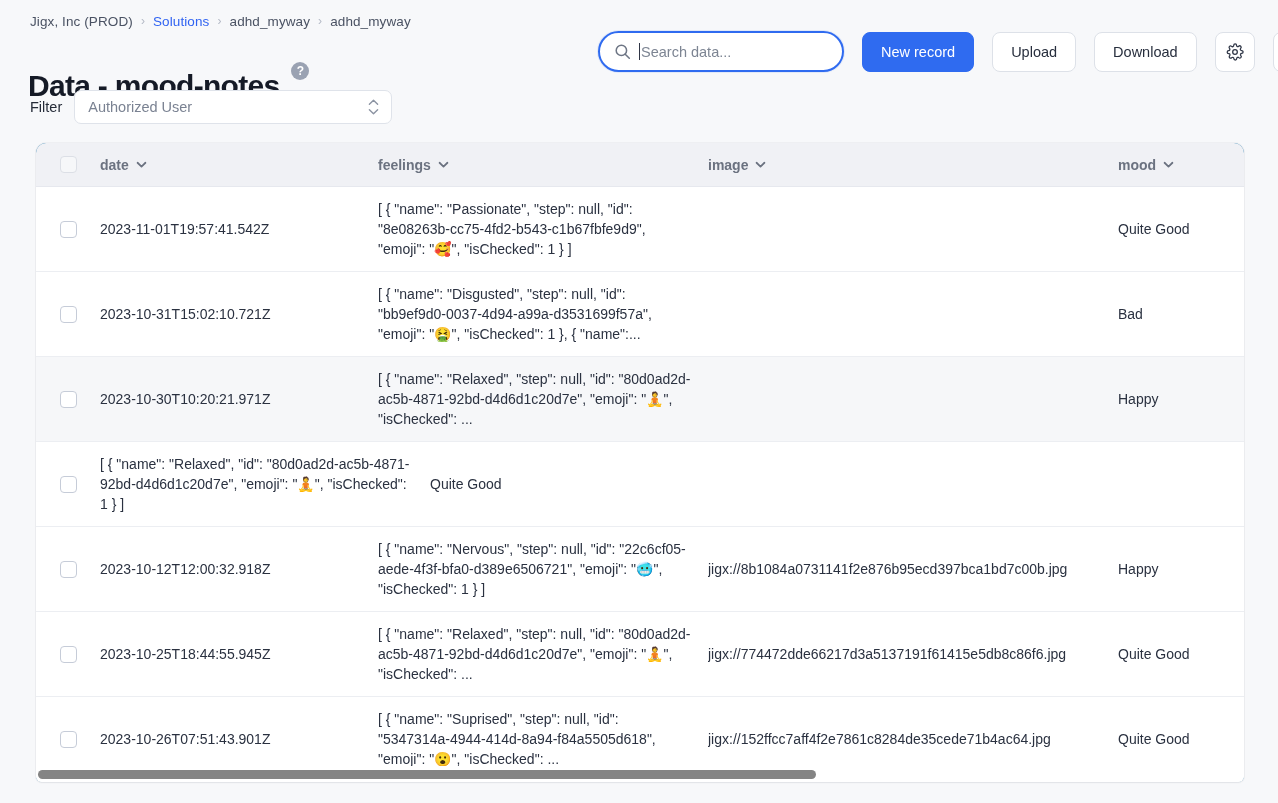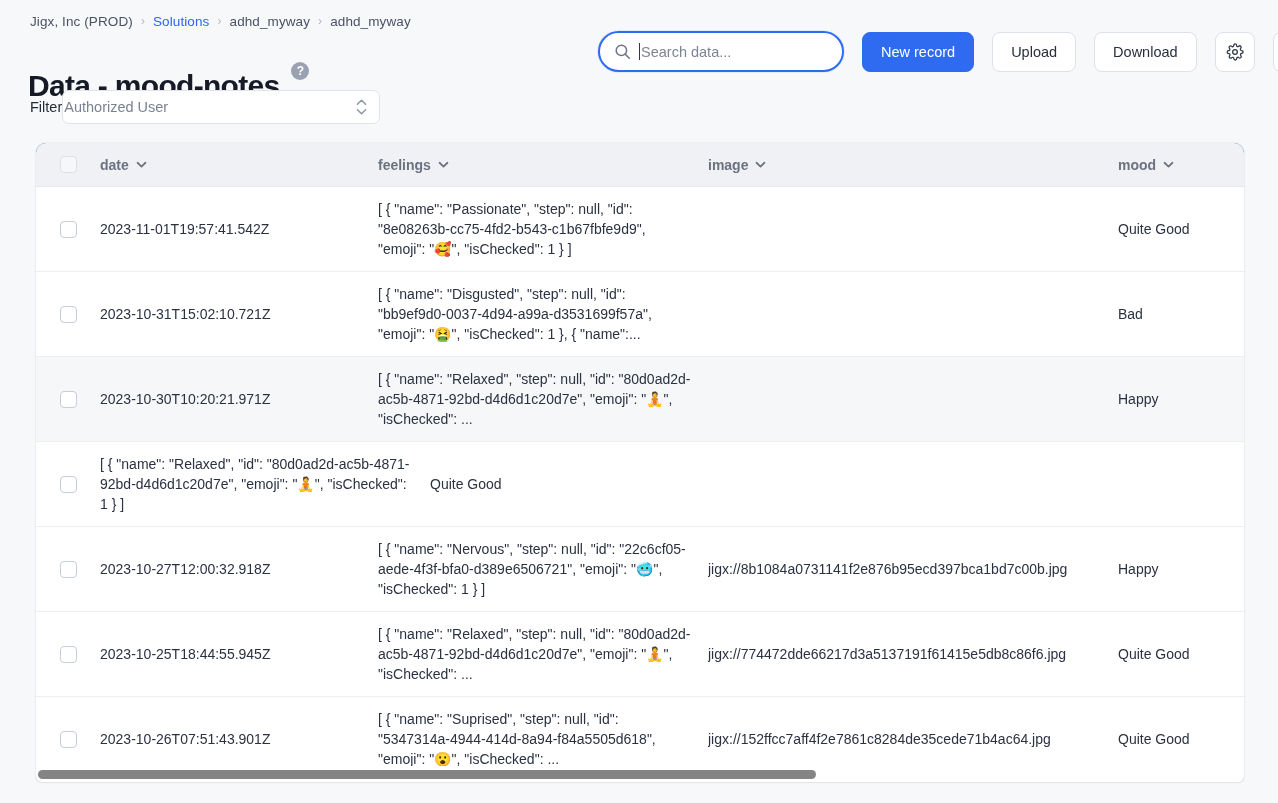--- a/index.html
+++ b/index.html
@@ -82,28 +82,28 @@
   .btn-icon {
     width: 40px; height: 40px; padding: 0;
     background: #fff; border: 1px solid #dde1e8; border-radius: 8px;
     display: flex; align-items: center; justify-content: center;
     cursor: pointer;
   }
 
   
   .filter-row {
     position: absolute; left: 30px; top: 90px;
-    display: flex; align-items: center; gap: 0;
+    display: flex; align-items: center; gap: 12px;
   }
   .filter-label { font-size: 14.5px; color: #252b38; }
   .filter-select {
     position: relative;
     width: 318px; height: 34px;
     background: #fff; border: 1px solid #dfe3ea; border-radius: 7px;
-    display: flex; align-items: center; padding: 0 1px;
+    display: flex; align-items: center; padding: 0 13px;
     cursor: pointer;
   }
   .filter-value { font-size: 14.5px; color: #7a8292; }
   .updown {
     position: absolute; right: 12px; top: 50%;
     transform: translateY(-50%);
     display: flex; flex-direction: column; gap: 2px; line-height: 0;
   }
 
   
@@ -319,21 +319,21 @@
           <div class="col-check">
             <div class="cbox"></div>
           </div>
           <div class="cell col-feel cell-feel">[ { "name": "Relaxed", "id": "80d0ad2d-ac5b-4871-92bd-d4d6d1c20d7e", "emoji": "🧘", "isChecked": 1 } ]</div>
           <div class="cell col-mood cell-mood">Quite Good</div>
         </div>
         <div class="trow">
           <div class="col-check">
             <div class="cbox"></div>
           </div>
-          <div class="cell col-date cell-date">2023-10-27T12:00:32.918Z</div>
+          <div class="cell col-date cell-date">2023-10-12T12:00:32.918Z</div>
           <div class="cell col-feel cell-feel">[ { "name": "Nervous", "step": null, "id": "22c6cf05-aede-4f3f-bfa0-d389e6506721", "emoji": "🥶", "isChecked": 1 } ]</div>
           <div class="cell col-image cell-image">jigx://8b1084a0731141f2e876b95ecd397bca1bd7c00b.jpg</div>
           <div class="cell col-mood cell-mood">Happy</div>
         </div>
         <div class="trow">
           <div class="col-check">
             <div class="cbox"></div>
           </div>
           <div class="cell col-date cell-date">2023-10-25T18:44:55.945Z</div>
           <div class="cell col-feel cell-feel">[ { "name": "Relaxed", "step": null, "id": "80d0ad2d-ac5b-4871-92bd-d4d6d1c20d7e", "emoji": "🧘", "isChecked": ...</div>

